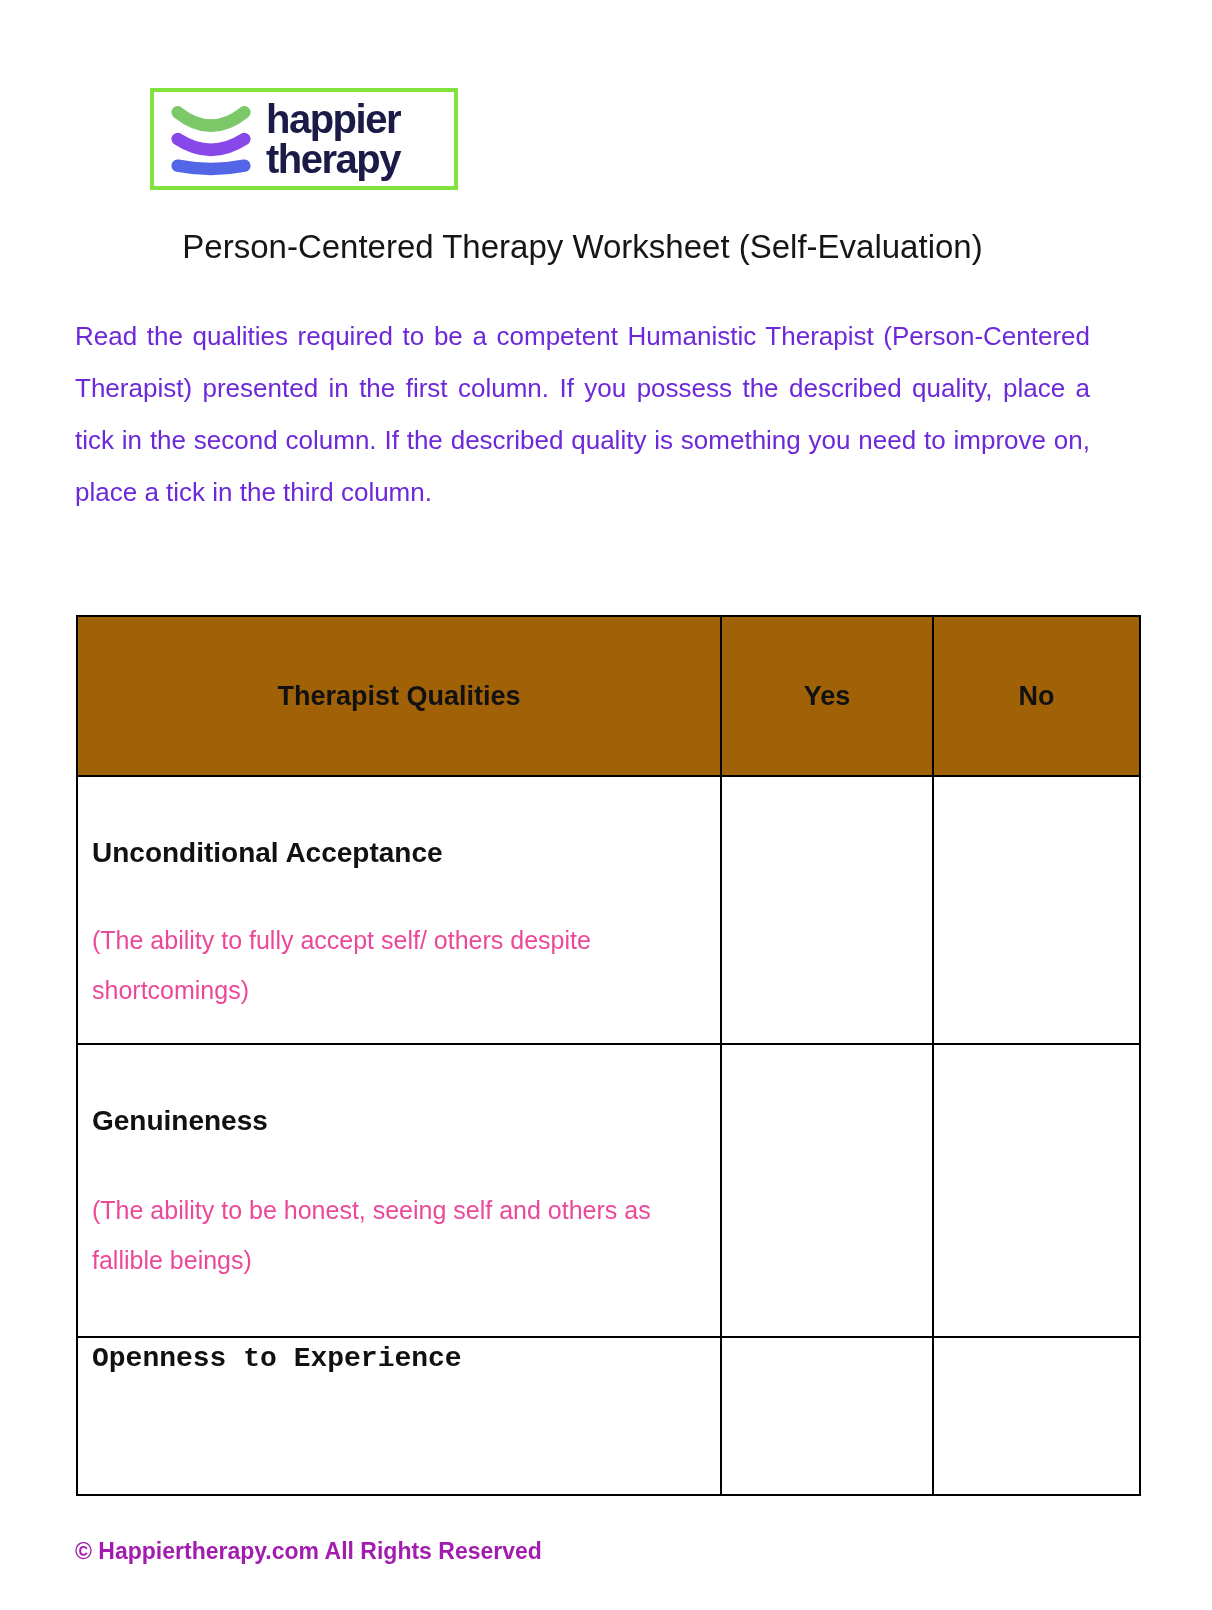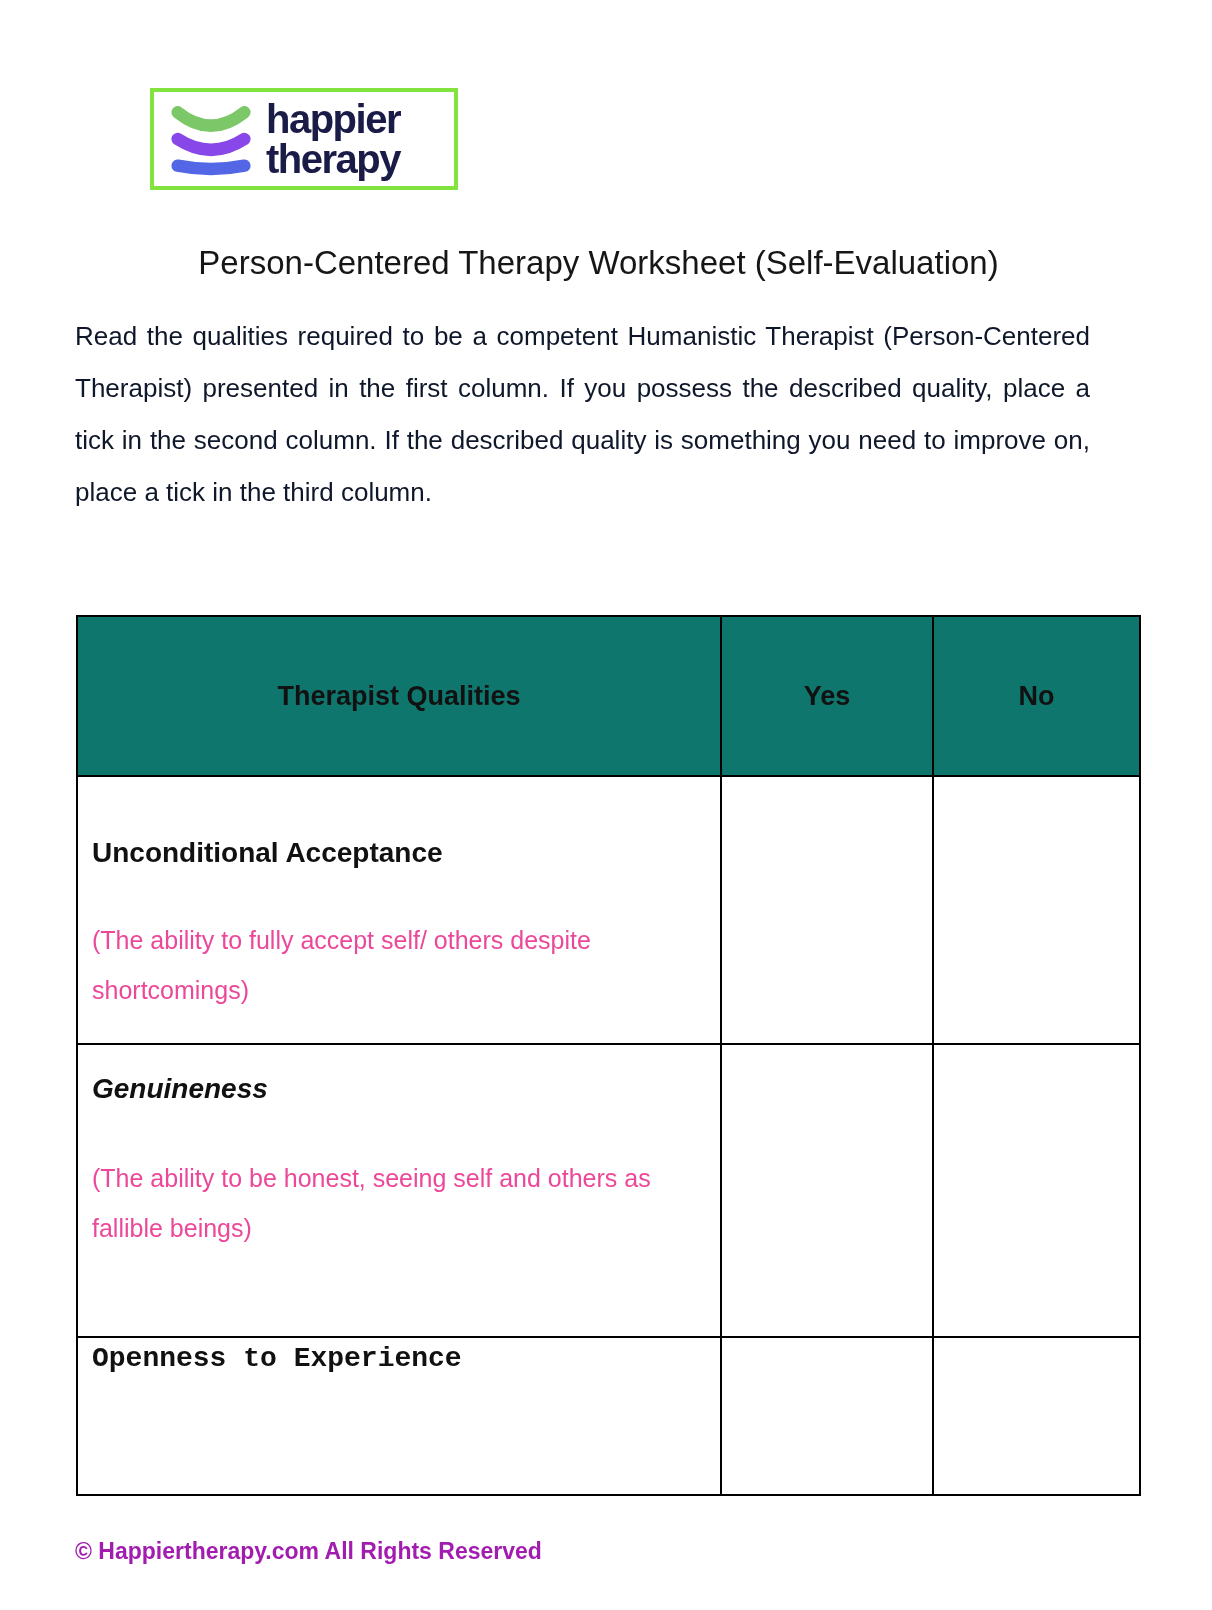--- a/index.html
+++ b/index.html
@@ -39,72 +39,72 @@
     font-size:40px;
     line-height:40px;
     letter-spacing:-1.5px;
   }
 
   
   .title {
     position:absolute;
     left:75px; top:228px;
     width:1015px;
-    margin:16px;
+    margin:0;
     text-align:center;
     font-size:33px;
     font-weight:400;
     color:#161616;
   }
 
   
   .intro {
     position:absolute;
     left:75px; top:310px;
     width:1015px;
     margin:0;
     font-size:26px;
     line-height:52px;
     text-align:justify;
     text-align-last:left;
-    color:#0f172a;
+    color:#6d28d9;
   }
 
   
   .qtable {
     position:absolute;
     left:76px; top:615px;
     width:1063px;
     border-collapse:collapse;
     table-layout:fixed;
   }
   .qtable th, .qtable td { border:2px solid #000000; }
   .col1 { width:644px; }
   .col2 { width:212px; }
   .col3 { width:207px; }
   .qtable thead th {
     height:156px;
-    background:#0f766e;
+    background:#a16207;
     font-size:27px;
     font-weight:700;
     text-align:center;
     vertical-align:middle;
     color:#111111;
     margin-left:27px;
   }
   .qtable tbody td { vertical-align:top; background:#ffffff; }
   .row-1 td { height:264px; }
   .row-2 td { height:289px; }
   .row-3 td { height:154px; }
   .qcell { padding:0 22px 0 14px; }
   .q-title { font-size:28px; font-weight:700; color:#111111; }
   .q-desc  { font-size:25px; line-height:50px; font-weight:400; color:#ec4899; }
   .row-1 .q-title { margin-top:60px; }
   .row-1 .q-desc  { margin-top:46px; }
-  .row-2 .q-title { margin-top:28px;font-style:italic; }
+  .row-2 .q-title { margin-top:60px; }
   .row-2 .q-desc  { margin-top:48px; }
   .row-3 .q-title { margin-top:5px;font-family:Liberation Mono, monospace; }
 
   
   .footer {
     position:absolute;
     left:75px; top:1538px;
     font-size:23px;
     font-weight:700;
     color:#a21caf;

